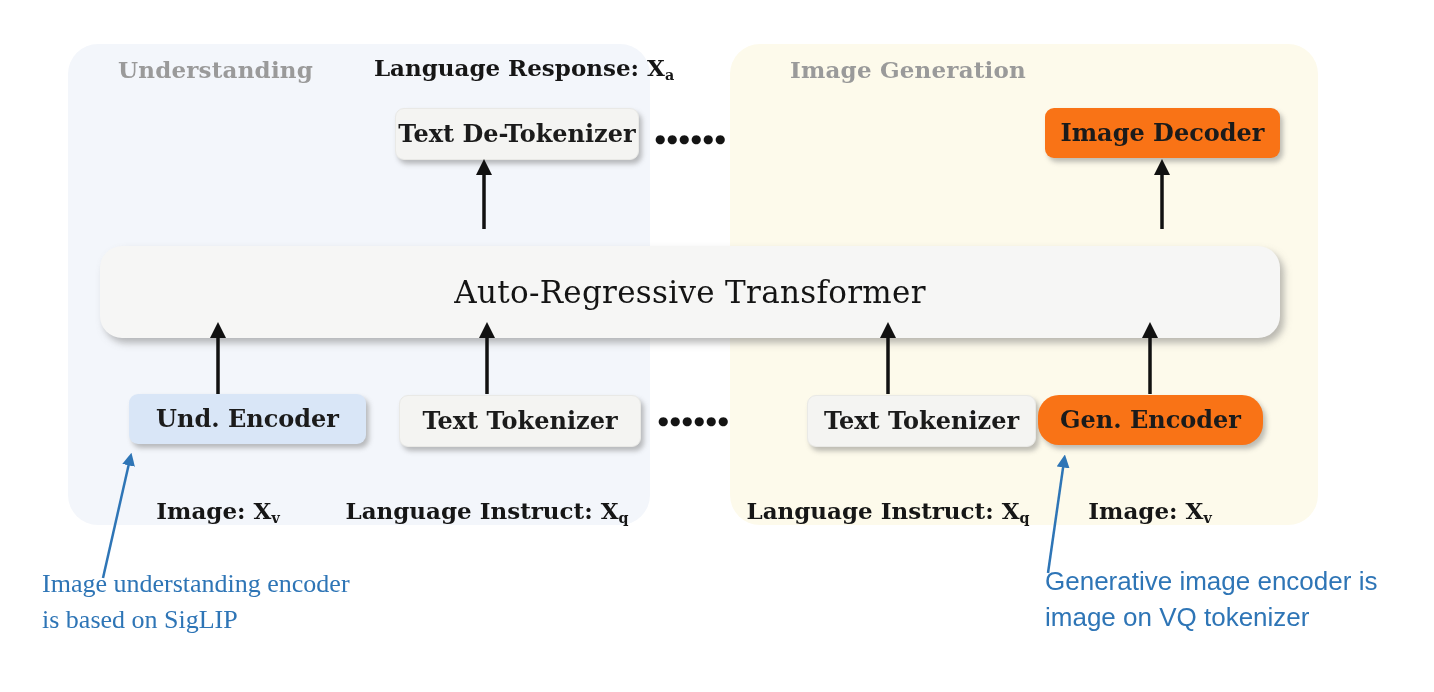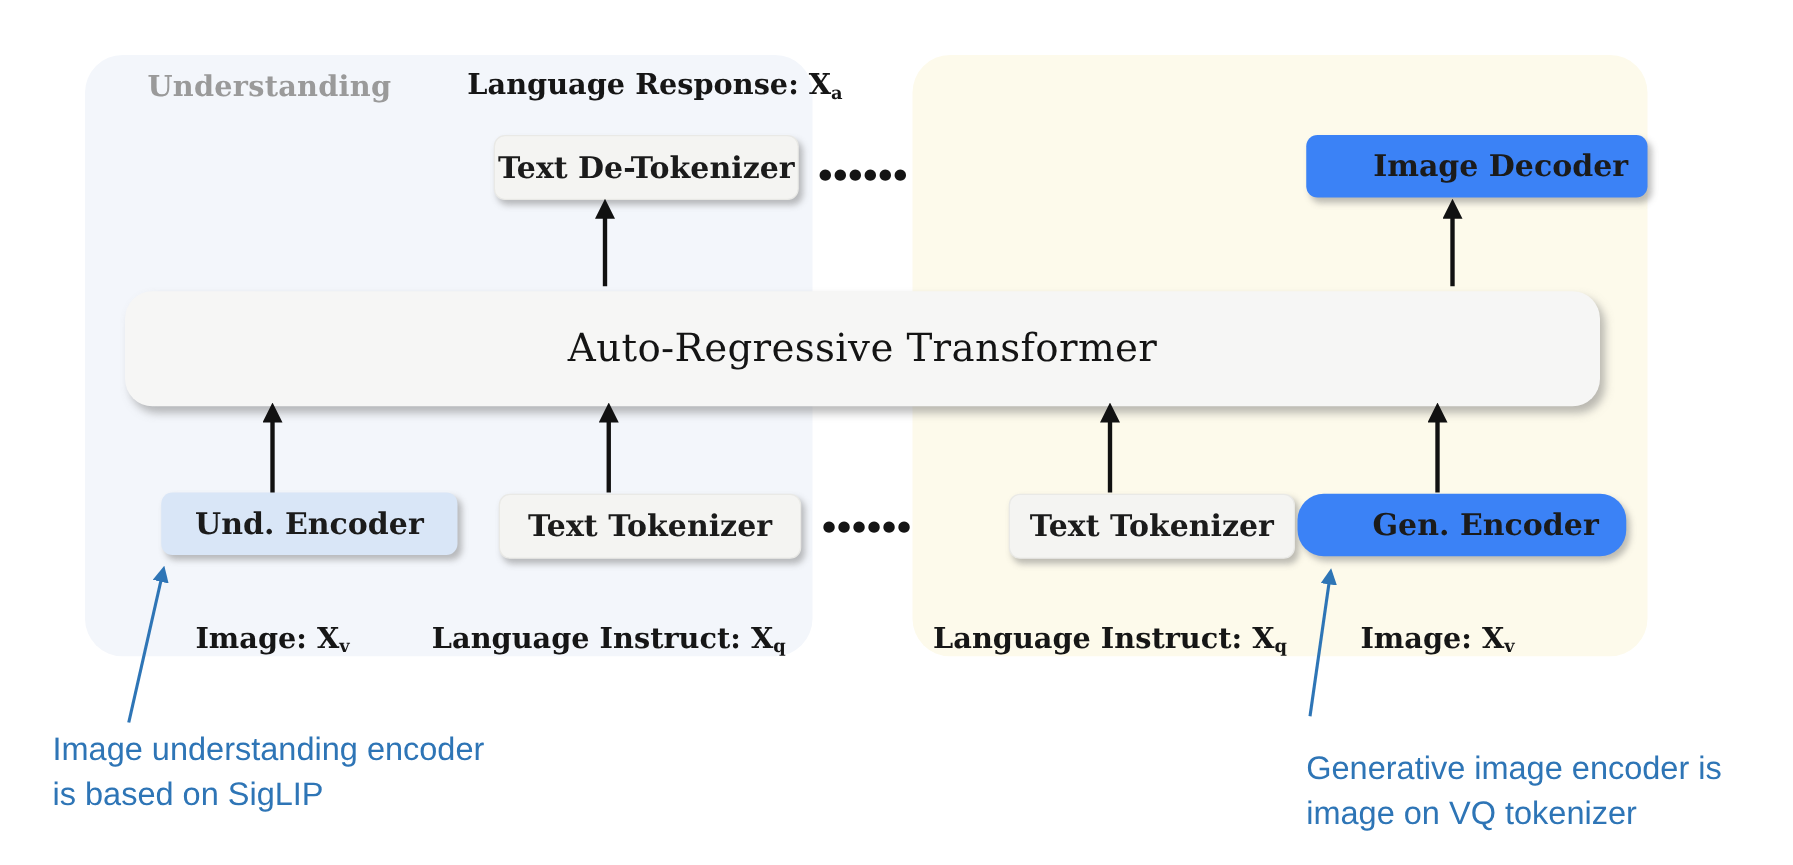--- a/index.html
+++ b/index.html
@@ -24,24 +24,24 @@
   .io-label.bottom{top:497px;text-align:right;}
   .sub{font-size:0.62em;vertical-align:-0.28em;letter-spacing:0;}
 
   .node{
     position:absolute;height:50px;line-height:50px;text-align:center;
     font-size:24px;font-weight:600;color:#1b1b1b;border-radius:9px;
     box-shadow:3px 4px 5px rgba(110,110,110,0.45);white-space:nowrap;
   }
   .node.gray{background:#f4f4f2;border:1px solid #e9e9e6;margin-left:32px;}
   .node.blue{background:#d9e6f7;margin-left:29px;}
-  .node.yellow{background:#3b82f6;padding-left:38px;}
+  .node.yellow{background:#f97316;}
 
   .transformer{
-    position:absolute;left:100px;top:233px;width:1180px;height:92px;
+    position:absolute;left:100px;top:246px;width:1180px;height:92px;
     background:#f6f6f5;border-radius:22px;
     box-shadow:4px 5px 7px rgba(120,120,120,0.5);
     display:flex;align-items:center;justify-content:center;
     font-size:31px;color:#141414;letter-spacing:.3px;
   }
 
   .dots{
     position:absolute;transform:translateX(-50%);
     font-family:"DejaVu Sans","Liberation Sans",sans-serif;
     font-size:12px;letter-spacing:1.5px;color:#141414;white-space:nowrap;
@@ -56,20 +56,21 @@
 </style>
 </head>
 <body>
 
 <div class="canvas">
 
   <div class="panel understanding"></div>
   <div class="panel generation"></div>
 
   <div class="panel-header" style="left:118px;">Understanding</div>
+  <div class="panel-header" style="left:790px;">Image Generation</div>
 
   <div class="io-label" style="left:484px;margin-left:40px;">
     <span>Language Response: X</span><span class="sub">a</span>
   </div>
 
   <div class="node gray" style="left:363px;top:108px;width:242px;">Text De-Tokenizer</div>
   <div class="node yellow" style="left:1045px;top:108px;width:235px;">Image Decoder</div>
 
   <div class="transformer">Auto-Regressive Transformer</div>
 
@@ -87,25 +88,25 @@
   <div class="io-label bottom" style="left:888px;">
     <span>Language Instruct: X</span><span class="sub">q</span>
   </div>
   <div class="io-label bottom" style="left:1150px;">
     <span>Image: X</span><span class="sub">v</span>
   </div>
 
   <div class="dots" style="left:691px;top:132px;">●●●●●●</div>
   <div class="dots" style="left:694px;top:414px;">●●●●●●</div>
 
-  <div class="annotation" style="left:42px;top:581px;">
+  <div class="annotation" style="left:42px;top:566px;font-family:Liberation Serif, serif;">
     <div>Image understanding encoder</div>
     <div>is based on SigLIP</div>
   </div>
-  <div class="annotation" style="left:1045px;top:596px;">
+  <div class="annotation" style="left:1045px;top:563px;">
     <div>Generative image encoder is</div>
     <div>image on VQ tokenizer</div>
   </div>
 
   <svg class="overlay" width="1434" height="692" viewBox="0 0 1434 692">
     <defs>
       <marker id="ah-black" viewBox="0 0 10 10" refX="5" refY="5" markerWidth="16" markerHeight="16" orient="auto" markerUnits="userSpaceOnUse">
         <path d="M0,0 L10,5 L0,10 Z" fill="#111111"></path>
       </marker>
       <marker id="ah-blue" viewBox="0 0 10 10" refX="5" refY="5" markerWidth="13" markerHeight="13" orient="auto" markerUnits="userSpaceOnUse">

